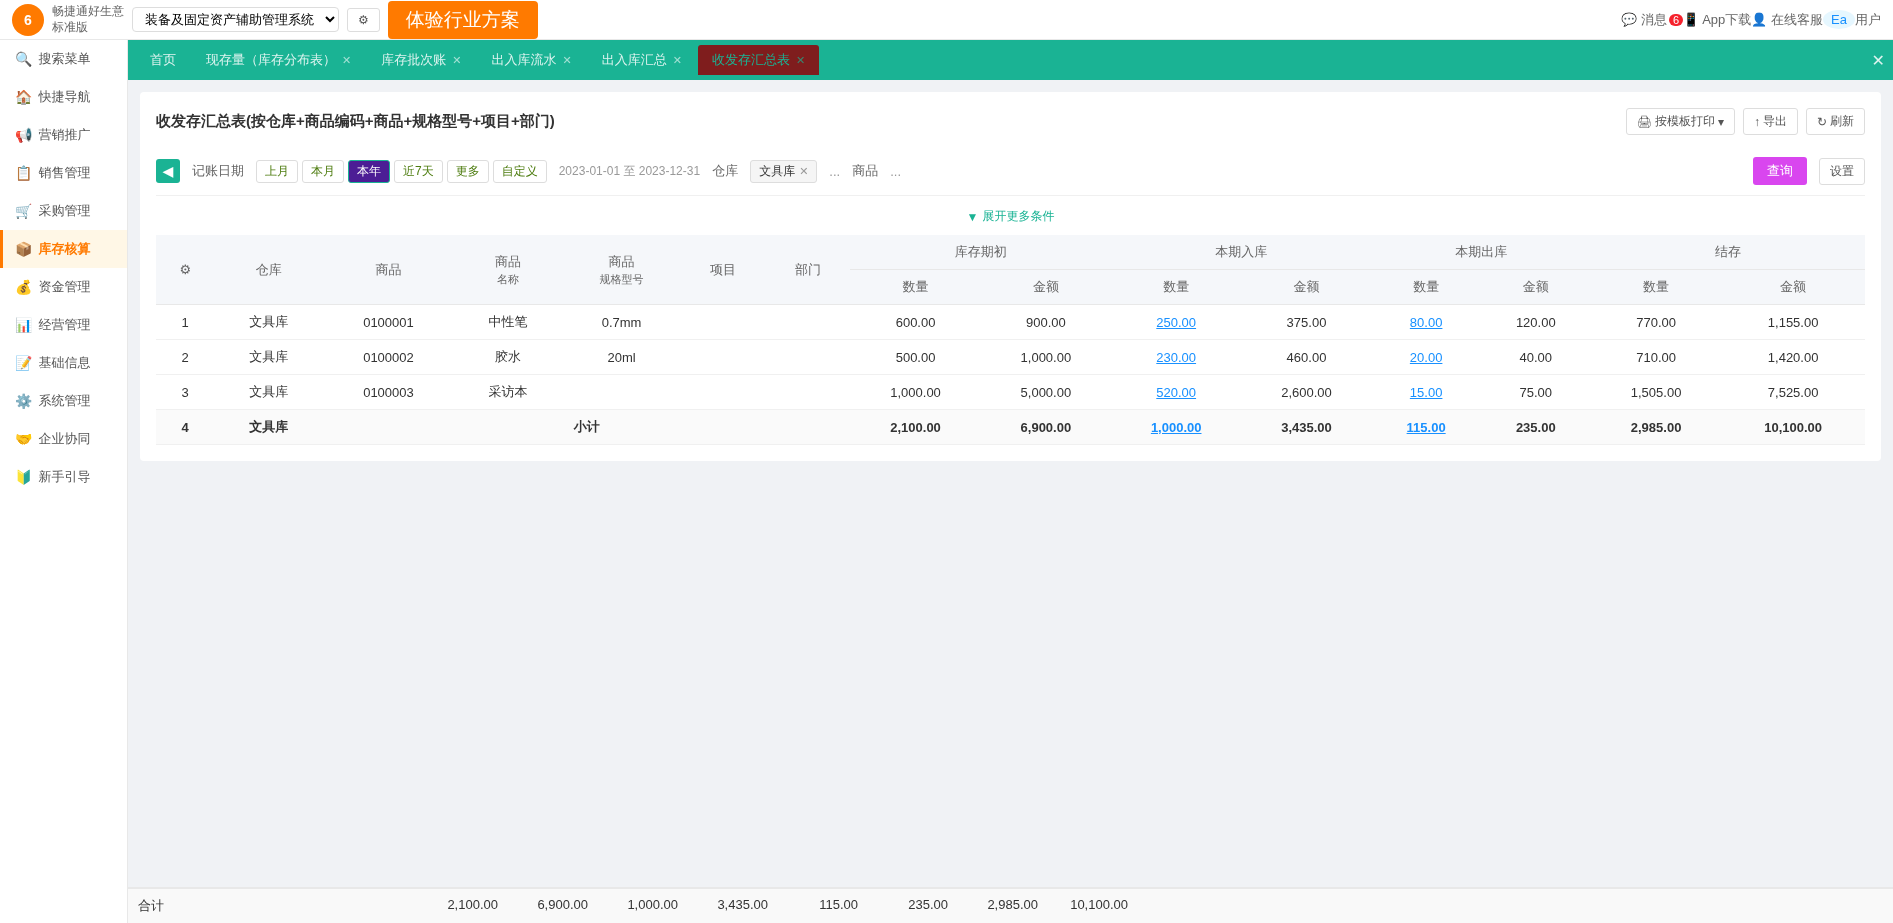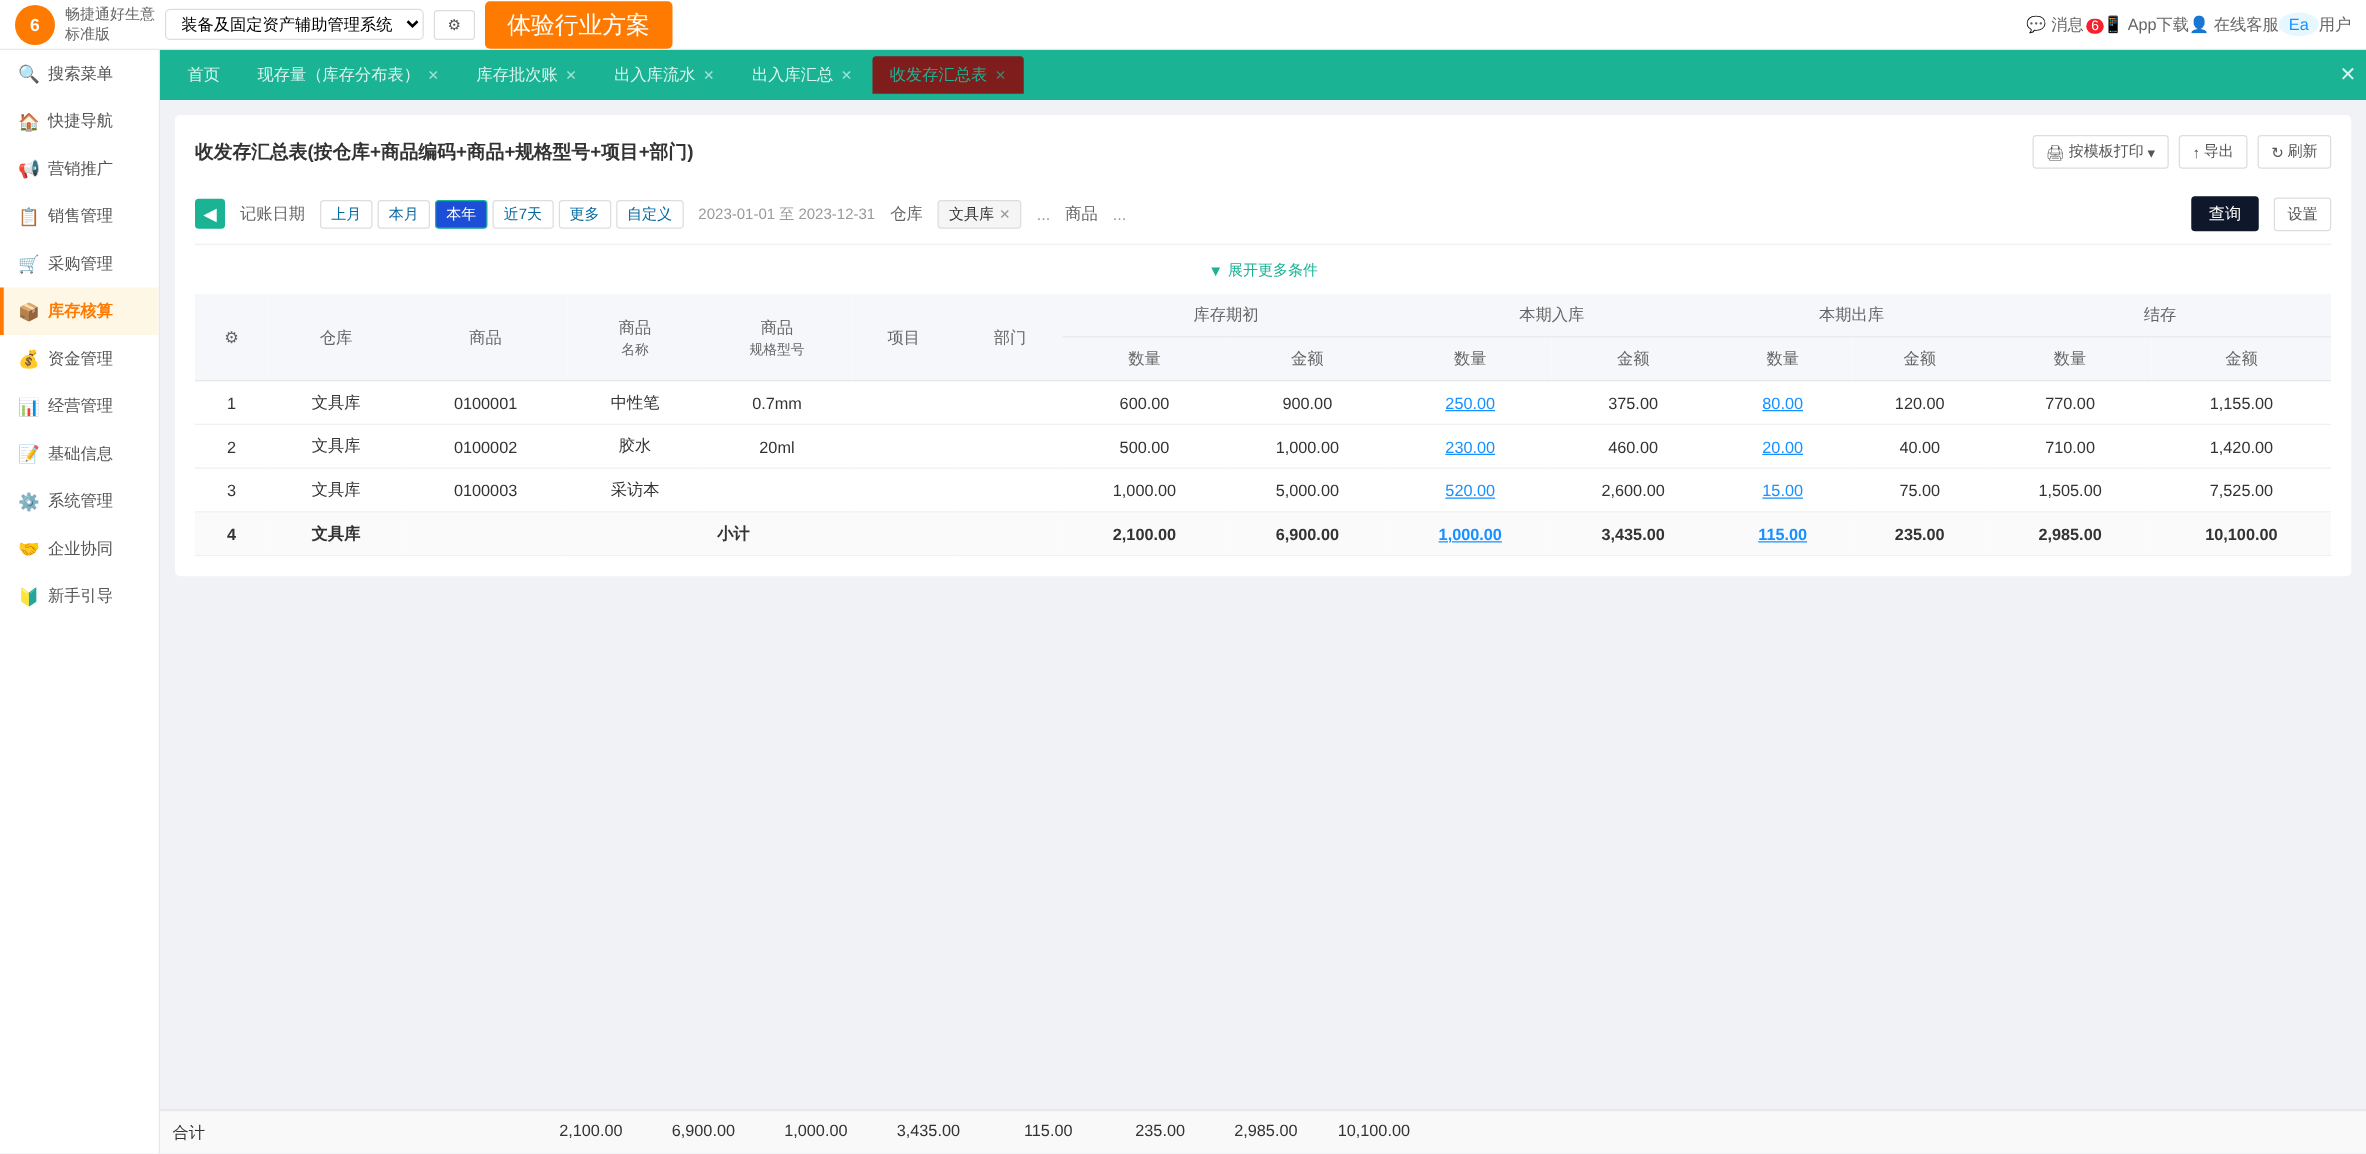--- a/index.html
+++ b/index.html
@@ -31,28 +31,28 @@
     .tab.active { background: #7f1d1d; color: #1ab394; }
     .tab .close { font-size: 11px; opacity: 0.7; margin-left: 2px; }
     .tab-close-all { margin-left: auto; color: rgba(255,255,255,0.85); cursor: pointer; font-size: 16px; }
 
     
     .page-card { background: #fff; border-radius: 4px; padding: 16px; margin-bottom: 10px; }
     .page-header { display: flex; align-items: center; justify-content: space-between; margin-bottom: 12px; }
     .page-title { font-size: 15px; font-weight: bold; color: #333; }
     .header-actions { display: flex; align-items: center; gap: 8px; }
     .btn-outline { border: 1px solid #ddd; background: #fff; padding: 4px 10px; border-radius: 3px; cursor: pointer; font-size: 12px; color: #555; display: flex; align-items: center; gap: 3px; }
-    .btn-primary { background: #0f172a; color: #fff; border: none; padding: 5px 14px; border-radius: 3px; cursor: pointer; font-size: 13px; }
+    .btn-primary { background: #d946ef; color: #fff; border: none; padding: 5px 14px; border-radius: 3px; cursor: pointer; font-size: 13px; }
 
     
     .filter-bar { display: flex; align-items: center; gap: 12px; padding: 10px 0; border-bottom: 1px solid #f0f0f0; margin-bottom: 12px; flex-wrap: wrap; }
     .filter-toggle { background: #1ab394; color: #fff; border: none; width: 24px; height: 24px; border-radius: 3px; cursor: pointer; font-size: 14px; }
     .filter-label { font-size: 13px; color: #666; }
-    .date-btn { padding: 2px 8px; border-radius: 3px; border: 1px solid #ddd; cursor: pointer; font-size: 12px; color: #0369a1; background: #fff; }
-    .date-btn.active { background: #1d4ed8; color: #fff; border-color: #1ab394; }
+    .date-btn { padding: 2px 8px; border-radius: 3px; border: 1px solid #ddd; cursor: pointer; font-size: 12px; color: #4d7c0f; background: #fff; }
+    .date-btn.active { background: #4c1d95; color: #fff; border-color: #1ab394; }
     .date-range { font-size: 12px; color: #999; }
     .filter-tag { display: flex; align-items: center; gap: 4px; background: #f5f5f5; border: 1px solid #ddd; border-radius: 3px; padding: 2px 8px; font-size: 12px; }
     .tag-close { cursor: pointer; color: #999; font-size: 11px; }
     .filter-dots { color: #999; cursor: pointer; }
     .expand-btn { display: flex; align-items: center; gap: 4px; color: #1ab394; cursor: pointer; font-size: 12px; border: none; background: none; margin: 0 auto; }
 
     
     .data-table { width: 100%; border-collapse: collapse; font-size: 13px; }
     .data-table th { background: #f5f7fa; color: #666; padding: 8px 10px; border-bottom: 1px solid #e8e8e8; text-align: center; font-weight: normal; white-space: nowrap; }
     .data-table td { padding: 8px 10px; border-bottom: 1px solid #f0f0f0; text-align: center; white-space: nowrap; }

